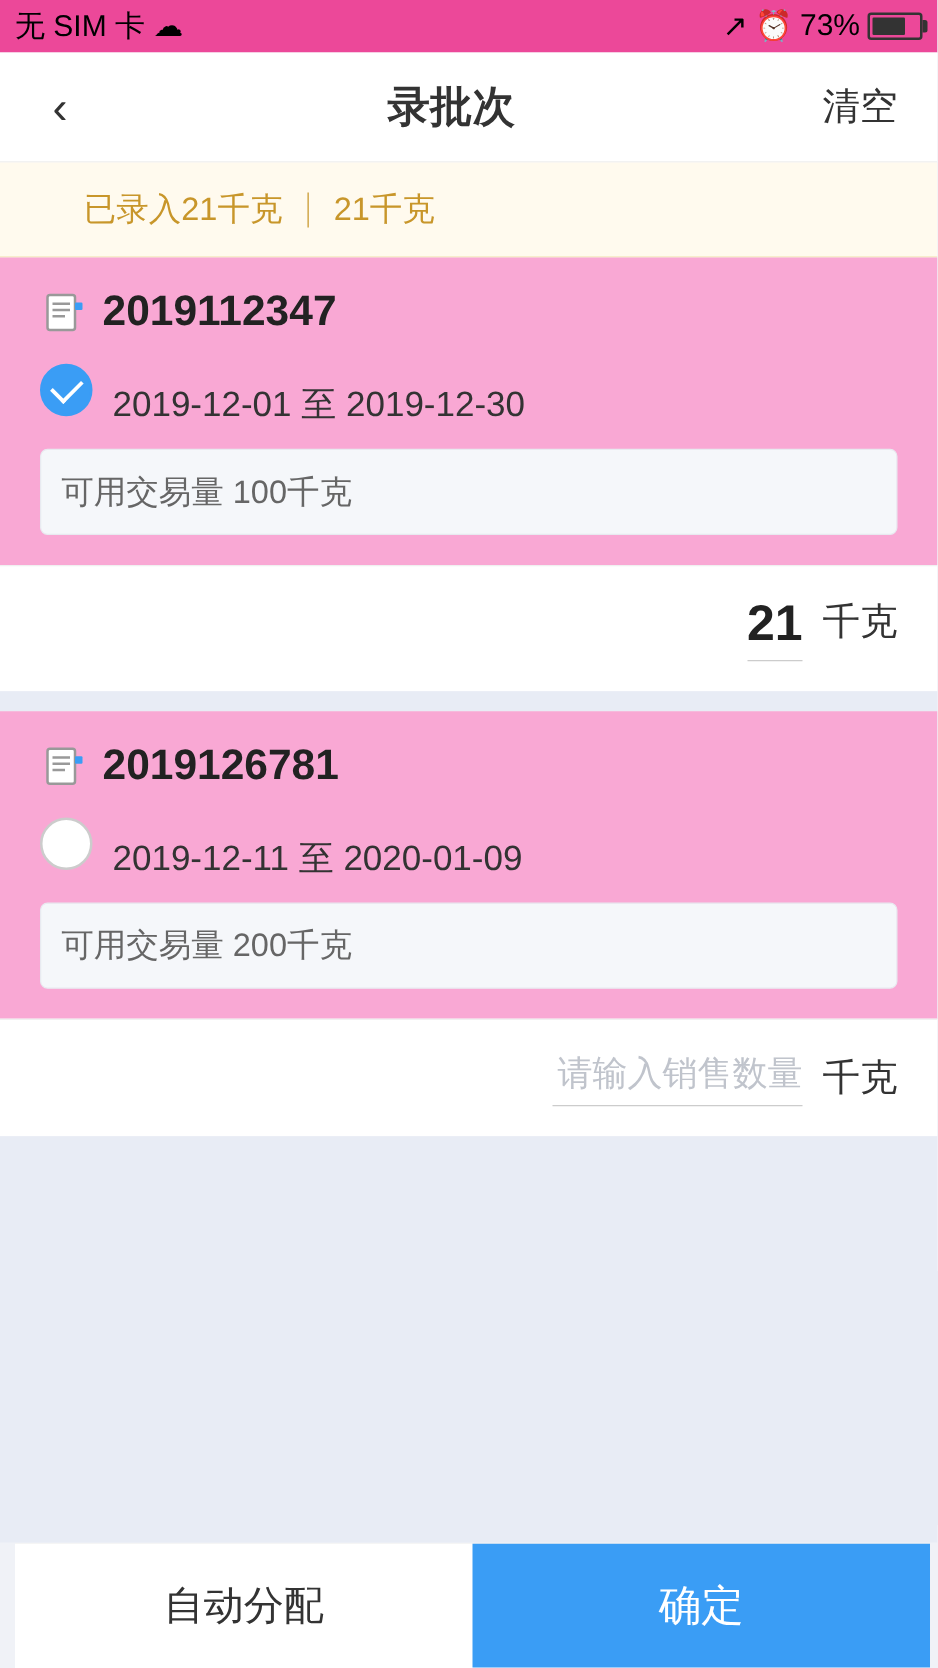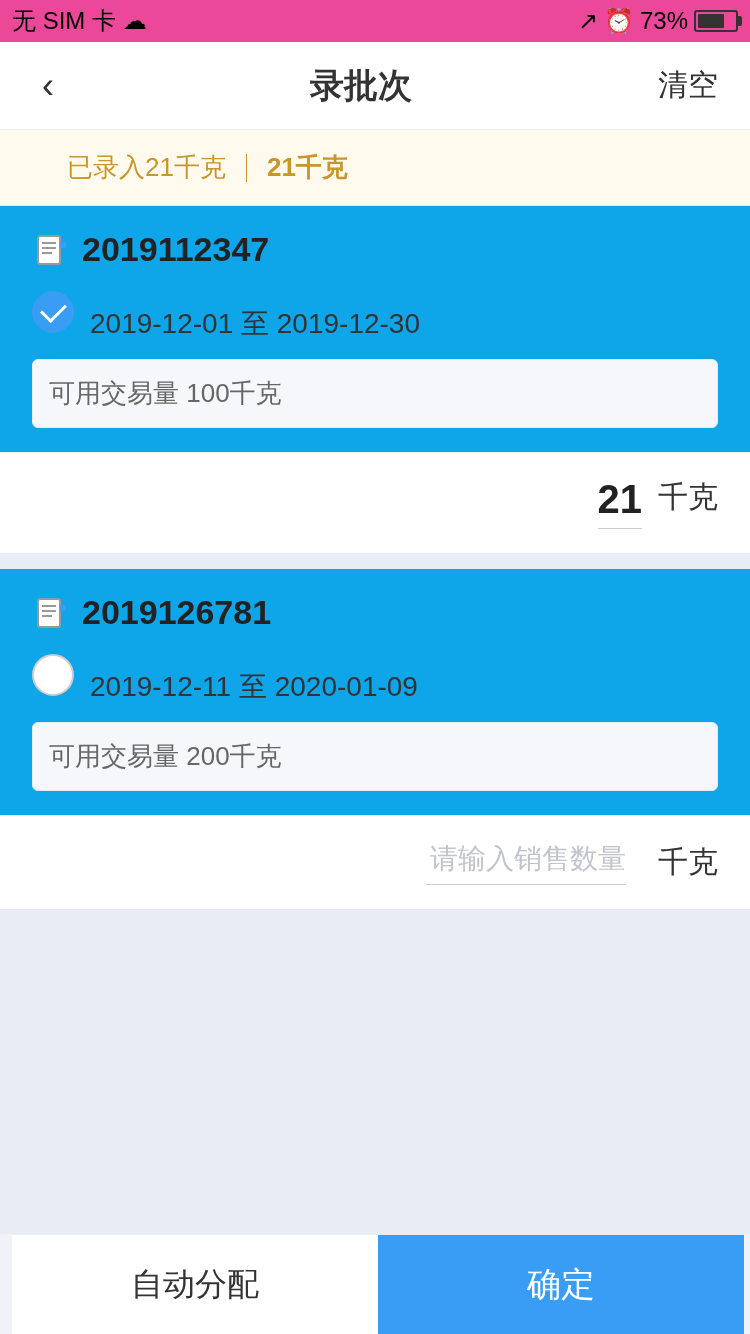--- a/index.html
+++ b/index.html
@@ -96,26 +96,25 @@
     }
     .summary-divider {
       width: 1px;
       height: 28px;
       background: #c8962a;
       margin: 0 20px;
     }
     .summary-total {
       font-size: 26px;
       color: #c8962a;
-      font-weight: bold;
     }
 
     
     .batch-item {
-      background: #0ea5e9;
+      background: #f9a8d4;
       padding: 24px 32px 24px 32px;
       margin-bottom: 0;
     }
     .batch-header {
       display: flex;
       align-items: center;
       margin-bottom: 12px;
     }
     .batch-icon {
       width: 40px;
@@ -206,21 +205,21 @@
       background: #e8ecf5;
     }
 
     
     .input-row {
       background: #fff;
       padding: 24px 32px;
       display: flex;
       align-items: center;
       justify-content: flex-end;
-      gap: 32px;
+      gap: 16px;
       border-top: 1px solid #f0f0f0;
     }
     .input-placeholder {
       font-size: 28px;
       color: #c0c4cc;
     }
     .input-unit {
       font-size: 30px;
       color: #333;
     }

